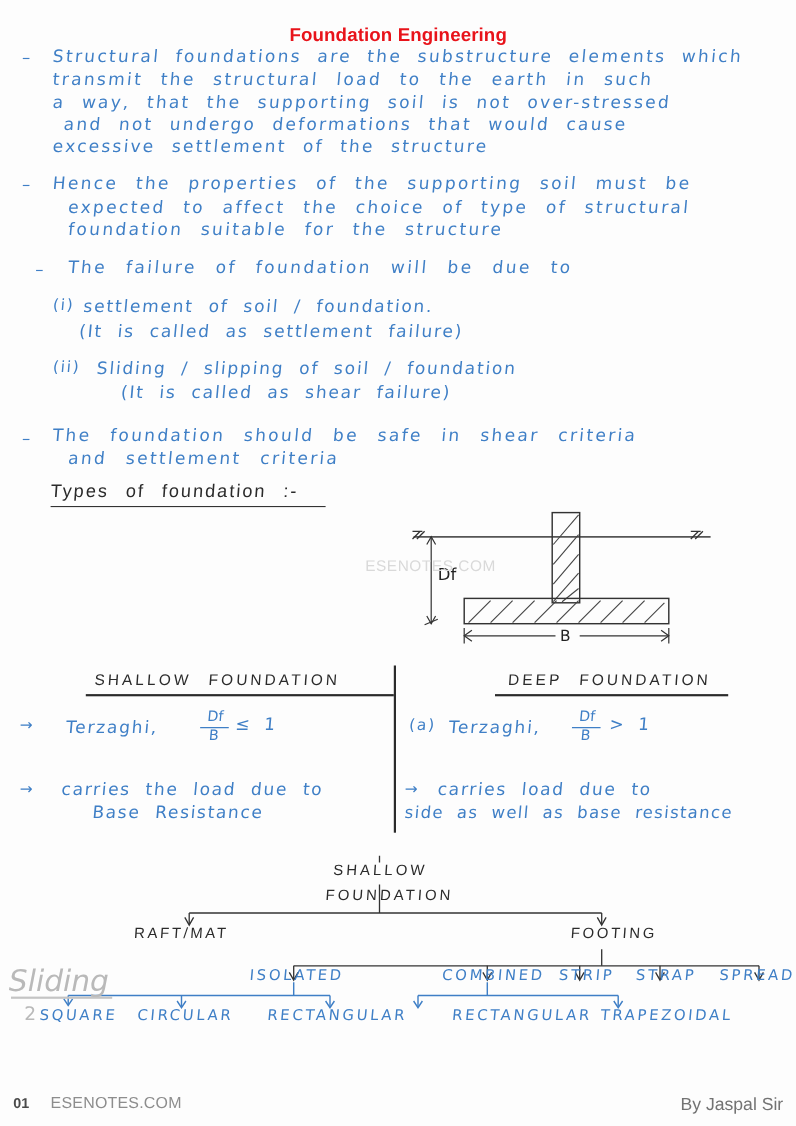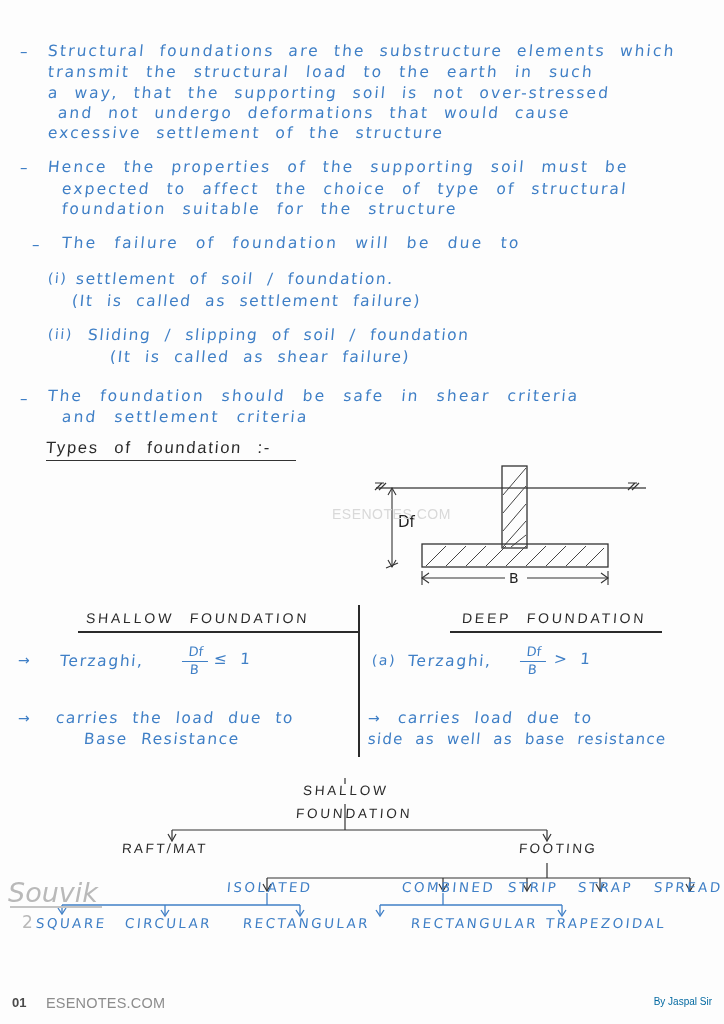--- a/index.html
+++ b/index.html
@@ -151,29 +151,30 @@
     left: 46px;
     top: 995px;
     color: #8d8d8d;
     font-size: 14.5px;
     letter-spacing: 0.2px;
   }
   .footer-author {
     position: absolute;
     right: 12px;
     top: 996px;
-    color: #0369a1;
-    font-size: 10px;
+    color: #737373;
+    font-size: 16px;
   }
 </style>
 </head>
 <body>
 
 <div id="page">
 
+  <div class="title">Foundation Engineering</div>
 
   <div class="dash" style="left:20px; top:43px;">–</div>
   <div class="hw" style="left:48px; top:42px; letter-spacing:2.1px; word-spacing:7px;">Structural foundations are the substructure elements which</div>
   <div class="hw" style="left:48px; top:63px; letter-spacing:2.1px; word-spacing:9px;">transmit the structural load to the earth in such</div>
   <div class="hw" style="left:48px; top:84px; letter-spacing:2.0px; word-spacing:8px;">a way, that the supporting soil is not over-stressed</div>
   <div class="hw" style="left:58px; top:104px; letter-spacing:2.0px; word-spacing:8px;">and not undergo deformations that would cause</div>
   <div class="hw" style="left:48px; top:124px; letter-spacing:2.0px; word-spacing:8px;">excessive settlement of the structure</div>
 
   <div class="dash" style="left:20px; top:159px;">–</div>
   <div class="hw" style="left:48px; top:158px; letter-spacing:2.1px; word-spacing:9px;">Hence the properties of the supporting soil must be</div>
@@ -346,21 +347,21 @@
       <path d="M558,25 l4,6 l4,-6"></path>
     </g>
   </svg>
 
   <div class="hw caps" style="left:36px; top:915px; letter-spacing:2.4px;">SQUARE</div>
   <div class="hw caps" style="left:125px; top:915px; letter-spacing:2.4px;">CIRCULAR</div>
   <div class="hw caps" style="left:243px; top:915px; letter-spacing:2.4px;">RECTANGULAR</div>
   <div class="hw caps" style="left:411px; top:915px; letter-spacing:2.4px;">RECTANGULAR</div>
   <div class="hw caps" style="left:546px; top:915px; letter-spacing:2.4px;">TRAPEZOIDAL</div>
 
-  <div class="signature" style="left:8px; top:877px;">Souvik</div>
+  <div class="signature" style="left:8px; top:877px;">Sliding</div>
   <div class="sig-uline" style="left:10px; top:906px; width:92px;"></div>
   <div class="signature-sub" style="left:22px; top:912px;">2</div>
 
   <div class="footer-page">01</div>
   <div class="footer-site">ESENOTES.COM</div>
   <div class="footer-author">By Jaspal Sir</div>
 
 </div>
 
 </body></html>

